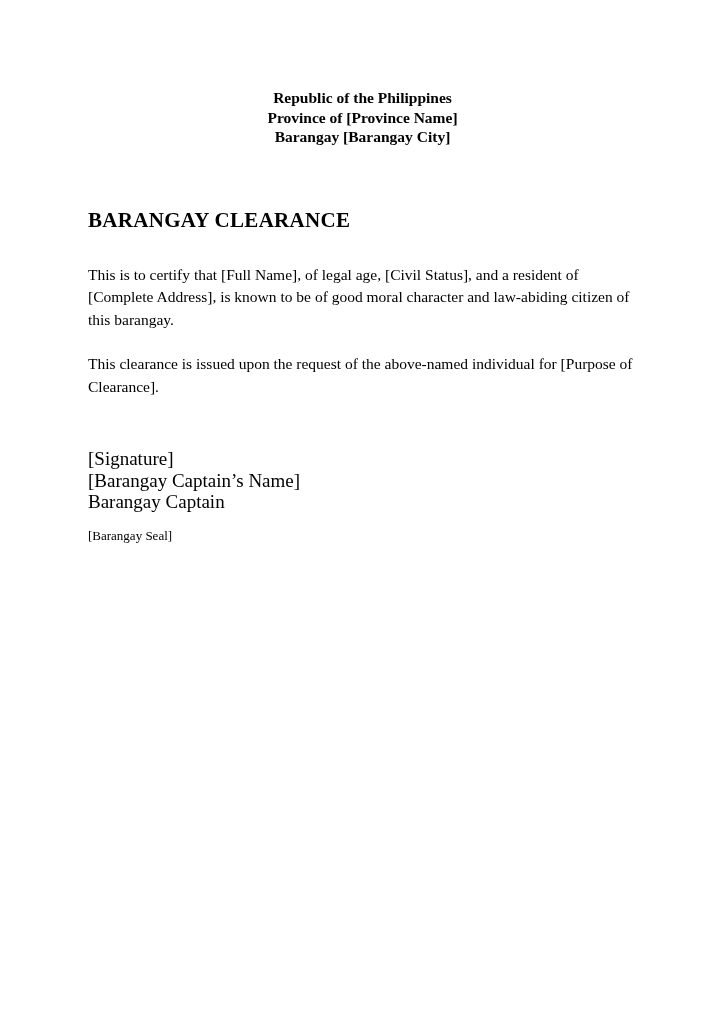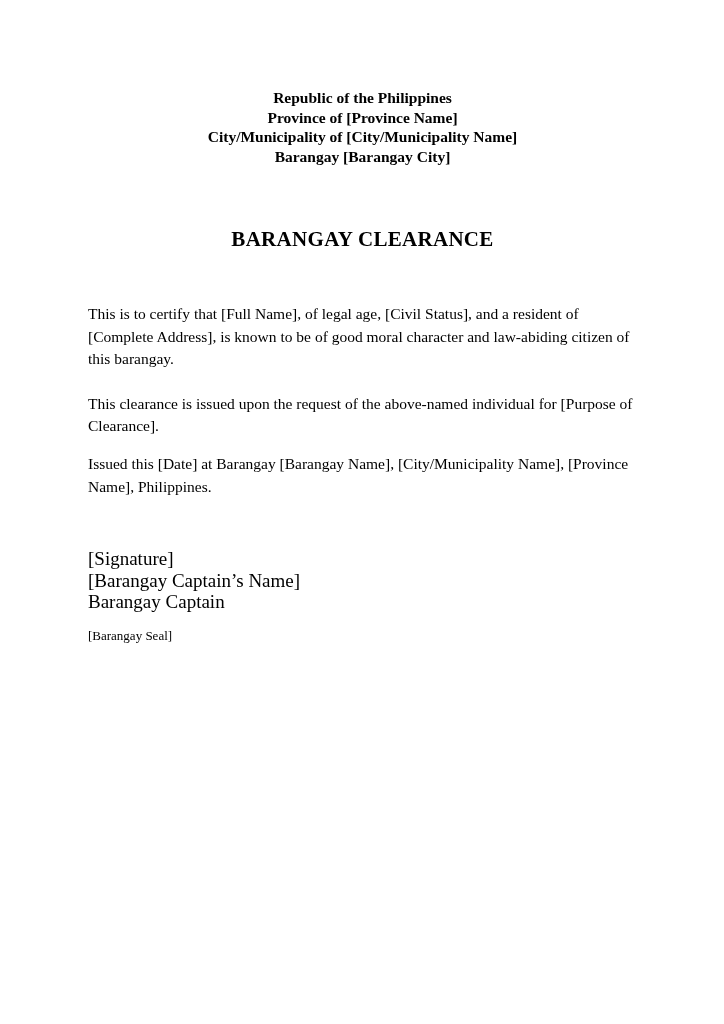--- a/index.html
+++ b/index.html
@@ -28,31 +28,31 @@
     text-align: center;
     font-weight: bold;
     font-size: 15.5px;
     line-height: 19.5px;
   }
   .doc-header div {
     white-space: nowrap;
   }
   .doc-title {
     margin-top: 61px;
-    text-align: center;
+    text-align: left;
     font-weight: bold;
     font-size: 21px;
     line-height: 24px;
     letter-spacing: 0.3px;
   }
   .body-text {
     font-size: 15.5px;
     line-height: 22.5px;
   }
-  .para-1 { margin-top: 52px; }
+  .para-1 { margin-top: 32px; }
   .para-2 { margin-top: 22px; font-family: Liberation Serif, serif; }
   .para-3 { margin-top: 11px; }
   .signature-block {
     margin-top: 50px;
     font-size: 19px;
     line-height: 21.5px;
   }
   .seal-line {
     margin-top: 12px;
     font-size: 13px;
@@ -61,31 +61,29 @@
 </style>
 </head>
 <body>
 
 <div class="page">
   <div class="content">
 
     <div class="doc-header">
       <div>Republic of the Philippines</div>
       <div>Province of [Province Name]</div>
-      <div>City/Municipality of [City/Municipality Name]</div>
       <div>Barangay [Barangay City]</div>
     </div>
 
     <div class="doc-title">BARANGAY CLEARANCE</div>
 
     <p class="body-text para-1">This is to certify that [Full Name], of legal age, [Civil Status], and a resident of [Complete Address], is known to be of good moral character and law-abiding citizen of this barangay.</p>
 
     <p class="body-text para-2">This clearance is issued upon the request of the above-named individual for [Purpose of Clearance].</p>
 
-    <p class="body-text para-3">Issued this [Date] at Barangay [Barangay Name], [City/Municipality Name], [Province Name], Philippines.</p>
 
     <div class="signature-block">
       <div>[Signature]</div>
       <div>[Barangay Captain’s Name]</div>
       <div>Barangay Captain</div>
     </div>
 
     <div class="seal-line">[Barangay Seal]</div>
 
   </div>

